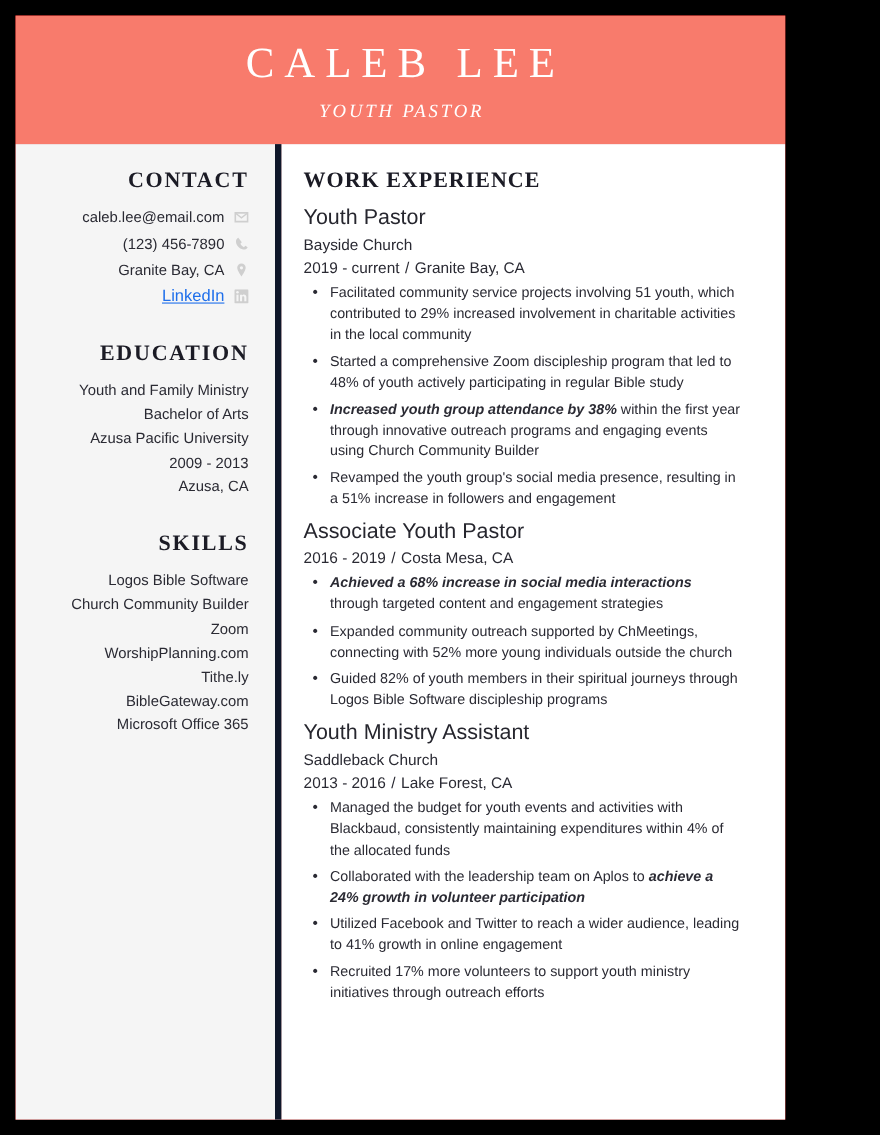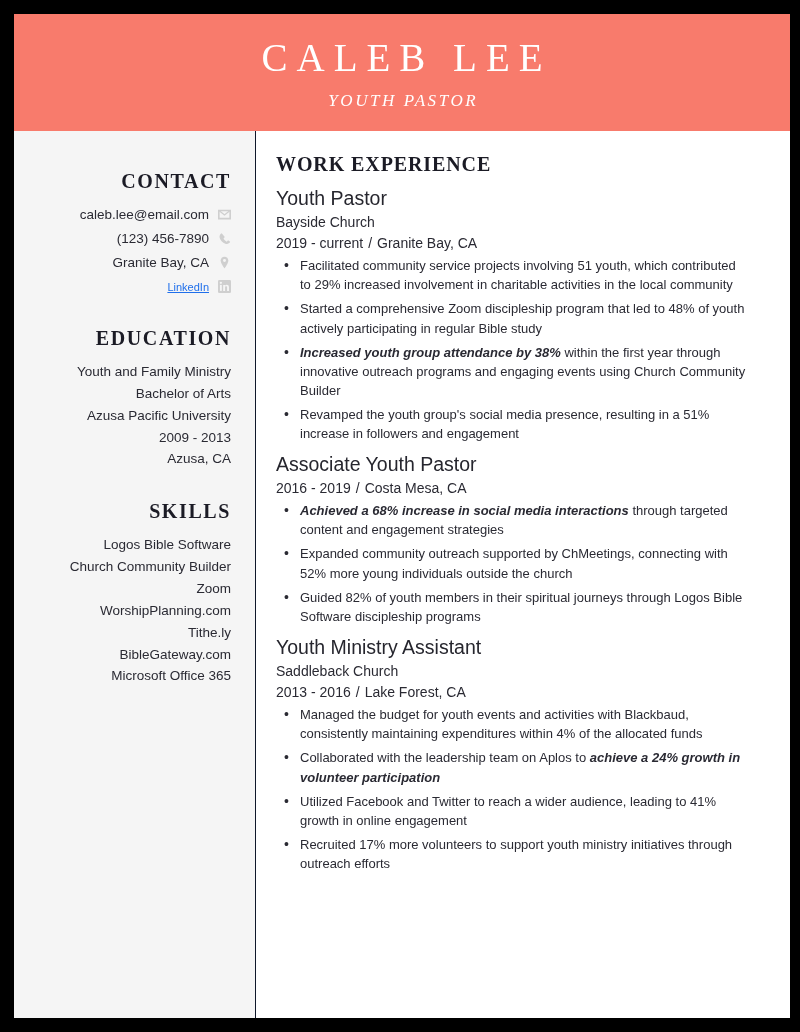--- a/index.html
+++ b/index.html
@@ -8,21 +8,21 @@
     width: 800px;
     height: 1032px;
     background: #000000;
     font-family: "Liberation Sans", sans-serif;
   }
 
   #page {
     position: absolute;
     left: 14px;
     top: 14px;
-    width: 776px;
+    width: 700px;
     height: 1004px;
     background: #b91c1c;
     overflow: hidden;
   }
 
   
   #header {
     width: 100%;
     height: 117px;
     background: #F87B6C;
@@ -56,22 +56,22 @@
     display: flex;
     align-items: stretch;
     height: 887px;
   }
 
   
   #sidebar {
     width: 242px;
     flex: 0 0 242px;
     background: #F5F5F5;
-    padding: 39px 24px 0 14px;
-    border-right: 1px solid #0f172a;
+    padding: 22px 24px 0 14px;
+    border-right: 6px solid #0f172a;
   }
   .side-heading {
     font-family: "Liberation Serif", serif;
     font-weight: bold;
     font-size: 20px;
     color: #1B1B25;
     letter-spacing: 1.6px;
     text-align: right;
     margin-bottom: 11px;
   }
@@ -85,21 +85,21 @@
     margin-bottom: 3px;
     min-height: 21px;
   }
   .contact-text {
     font-size: 13.5px;
     color: #2A2A33;
     text-align: right;
     line-height: 1.45;
   }
   .contact-link {
-    font-size: 11px;
+    font-size: 15px;
     color: #1F6FEB;
     text-align: left;
   }
   .cicon {
     width: 13px;
     height: 13px;
     flex: 0 0 13px;
     display: block;
     fill: #CFCFCF;
   }

